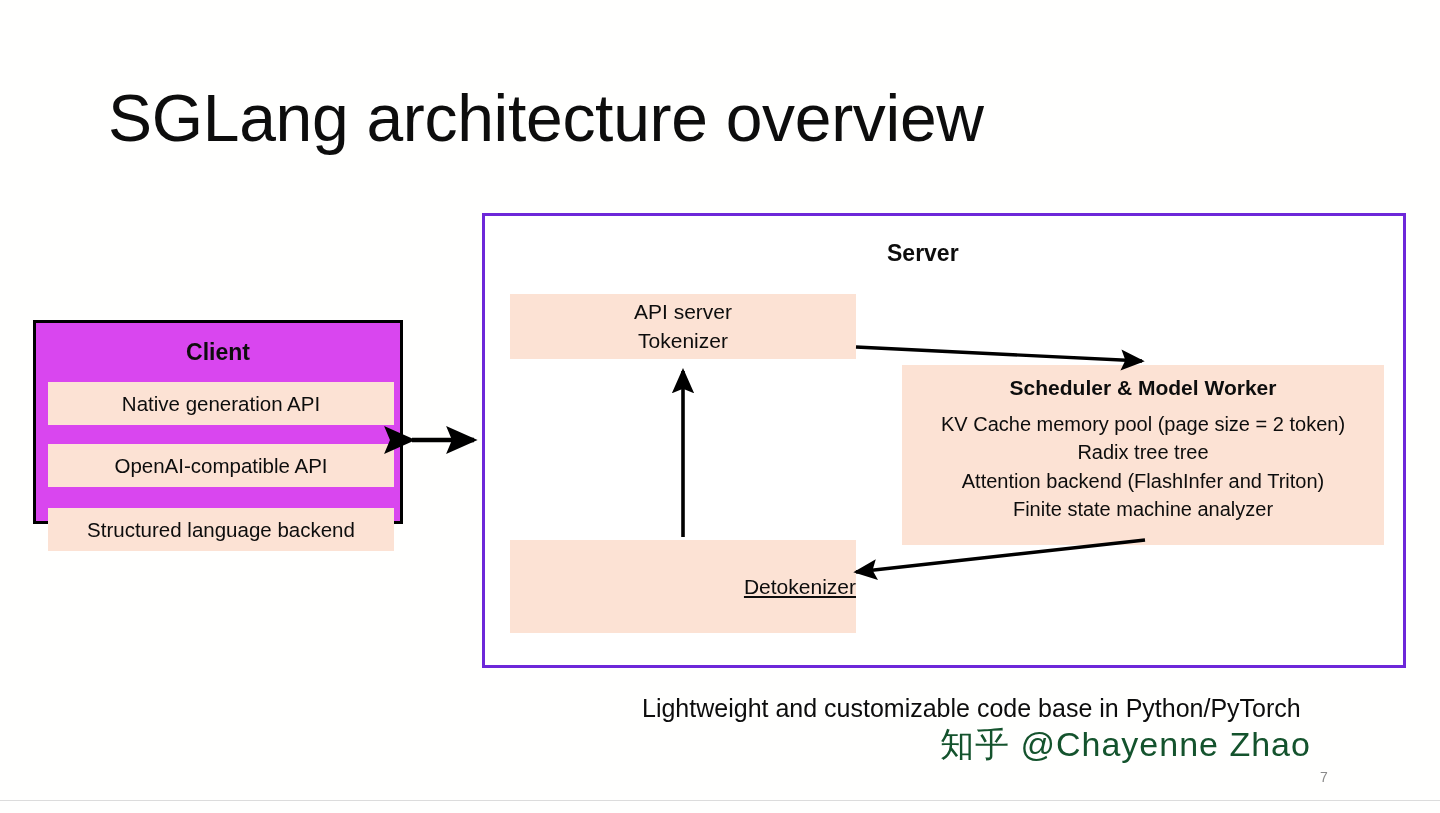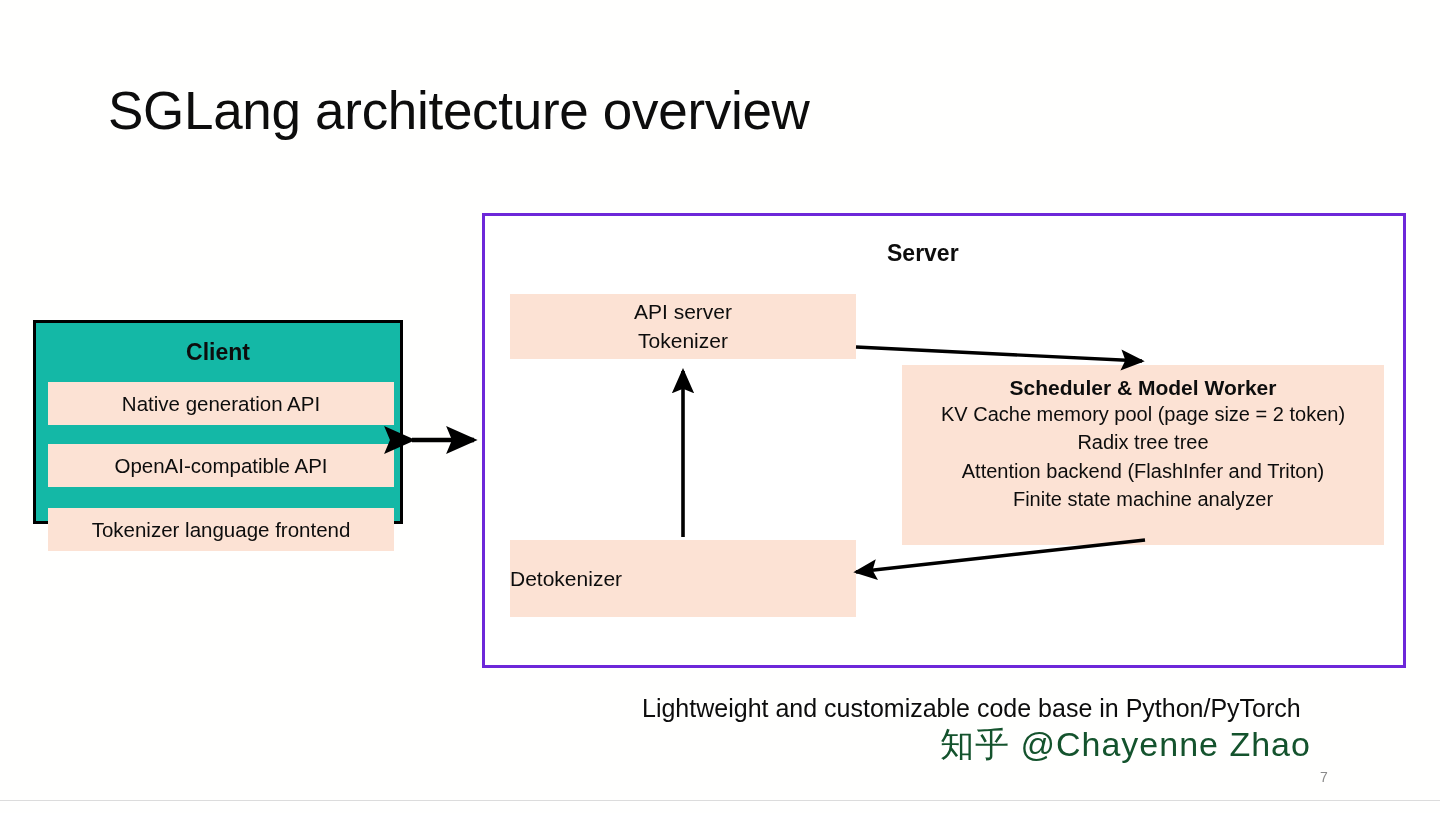--- a/index.html
+++ b/index.html
@@ -19,37 +19,37 @@
     height: 813px;
     background: #fffffe;
     overflow: hidden;
   }
 
   
   #slide-title {
     position: absolute;
     left: 108px;
     top: 82px;
-    font-size: 53px;
+    font-size: 66px;
     line-height: 1.1;
     color: #0d0d0d;
     font-weight: 400;
     letter-spacing: -0.3px;
     white-space: nowrap;
   }
 
   
   #client-box {
     position: absolute;
     left: 33px;
     top: 320px;
     width: 370px;
     height: 204px;
     border: 3px solid #000000;
-    background: #14b8a6;
+    background: #d946ef;
     box-sizing: border-box;
   }
   #client-title {
     position: absolute;
     left: 0;
     top: 16px;
     width: 100%;
     text-align: center;
     font-size: 23px;
     font-weight: bold;
@@ -110,39 +110,41 @@
     align-items: center;
     justify-content: center;
     font-size: 21px;
     line-height: 1.35;
   }
 
   #detokenizer-panel {
     left: 25px;
     top: 324px;
     width: 346px;
-    height: 77px;
+    height: 93px;
     display: flex;
     align-items: center;
-    justify-content: flex-start;
+    justify-content: flex-end;
     font-size: 21px;
+    text-decoration: underline;
   }
 
   #scheduler-panel {
     left: 417px;
     top: 149px;
     width: 482px;
     height: 180px;
     padding-top: 11px;
     text-align: center;
   }
   #scheduler-title {
     font-size: 21px;
     font-weight: bold;
     color: #0d0d0d;
+    margin-bottom: 10px;
   }
   .scheduler-line {
     font-size: 20px;
     line-height: 1.42;
     color: #0d0d0d;
     white-space: nowrap;
   }
 
   
   #arrow-layer {
@@ -208,21 +210,21 @@
 
     <div class="client-bar" id="client-bar-0">
       <span>Native generation API</span>
     </div>
 
     <div class="client-bar" id="client-bar-1">
       <span>OpenAI-compatible API</span>
     </div>
 
     <div class="client-bar" id="client-bar-2">
-      <span>Tokenizer language frontend</span>
+      <span>Structured language backend</span>
     </div>
   </div>
 
   <div id="server-box">
     <div id="server-title">Server</div>
 
     <div class="peach-panel" id="api-server-panel">
       <span>API server</span>
       <span>Tokenizer</span>
     </div>

